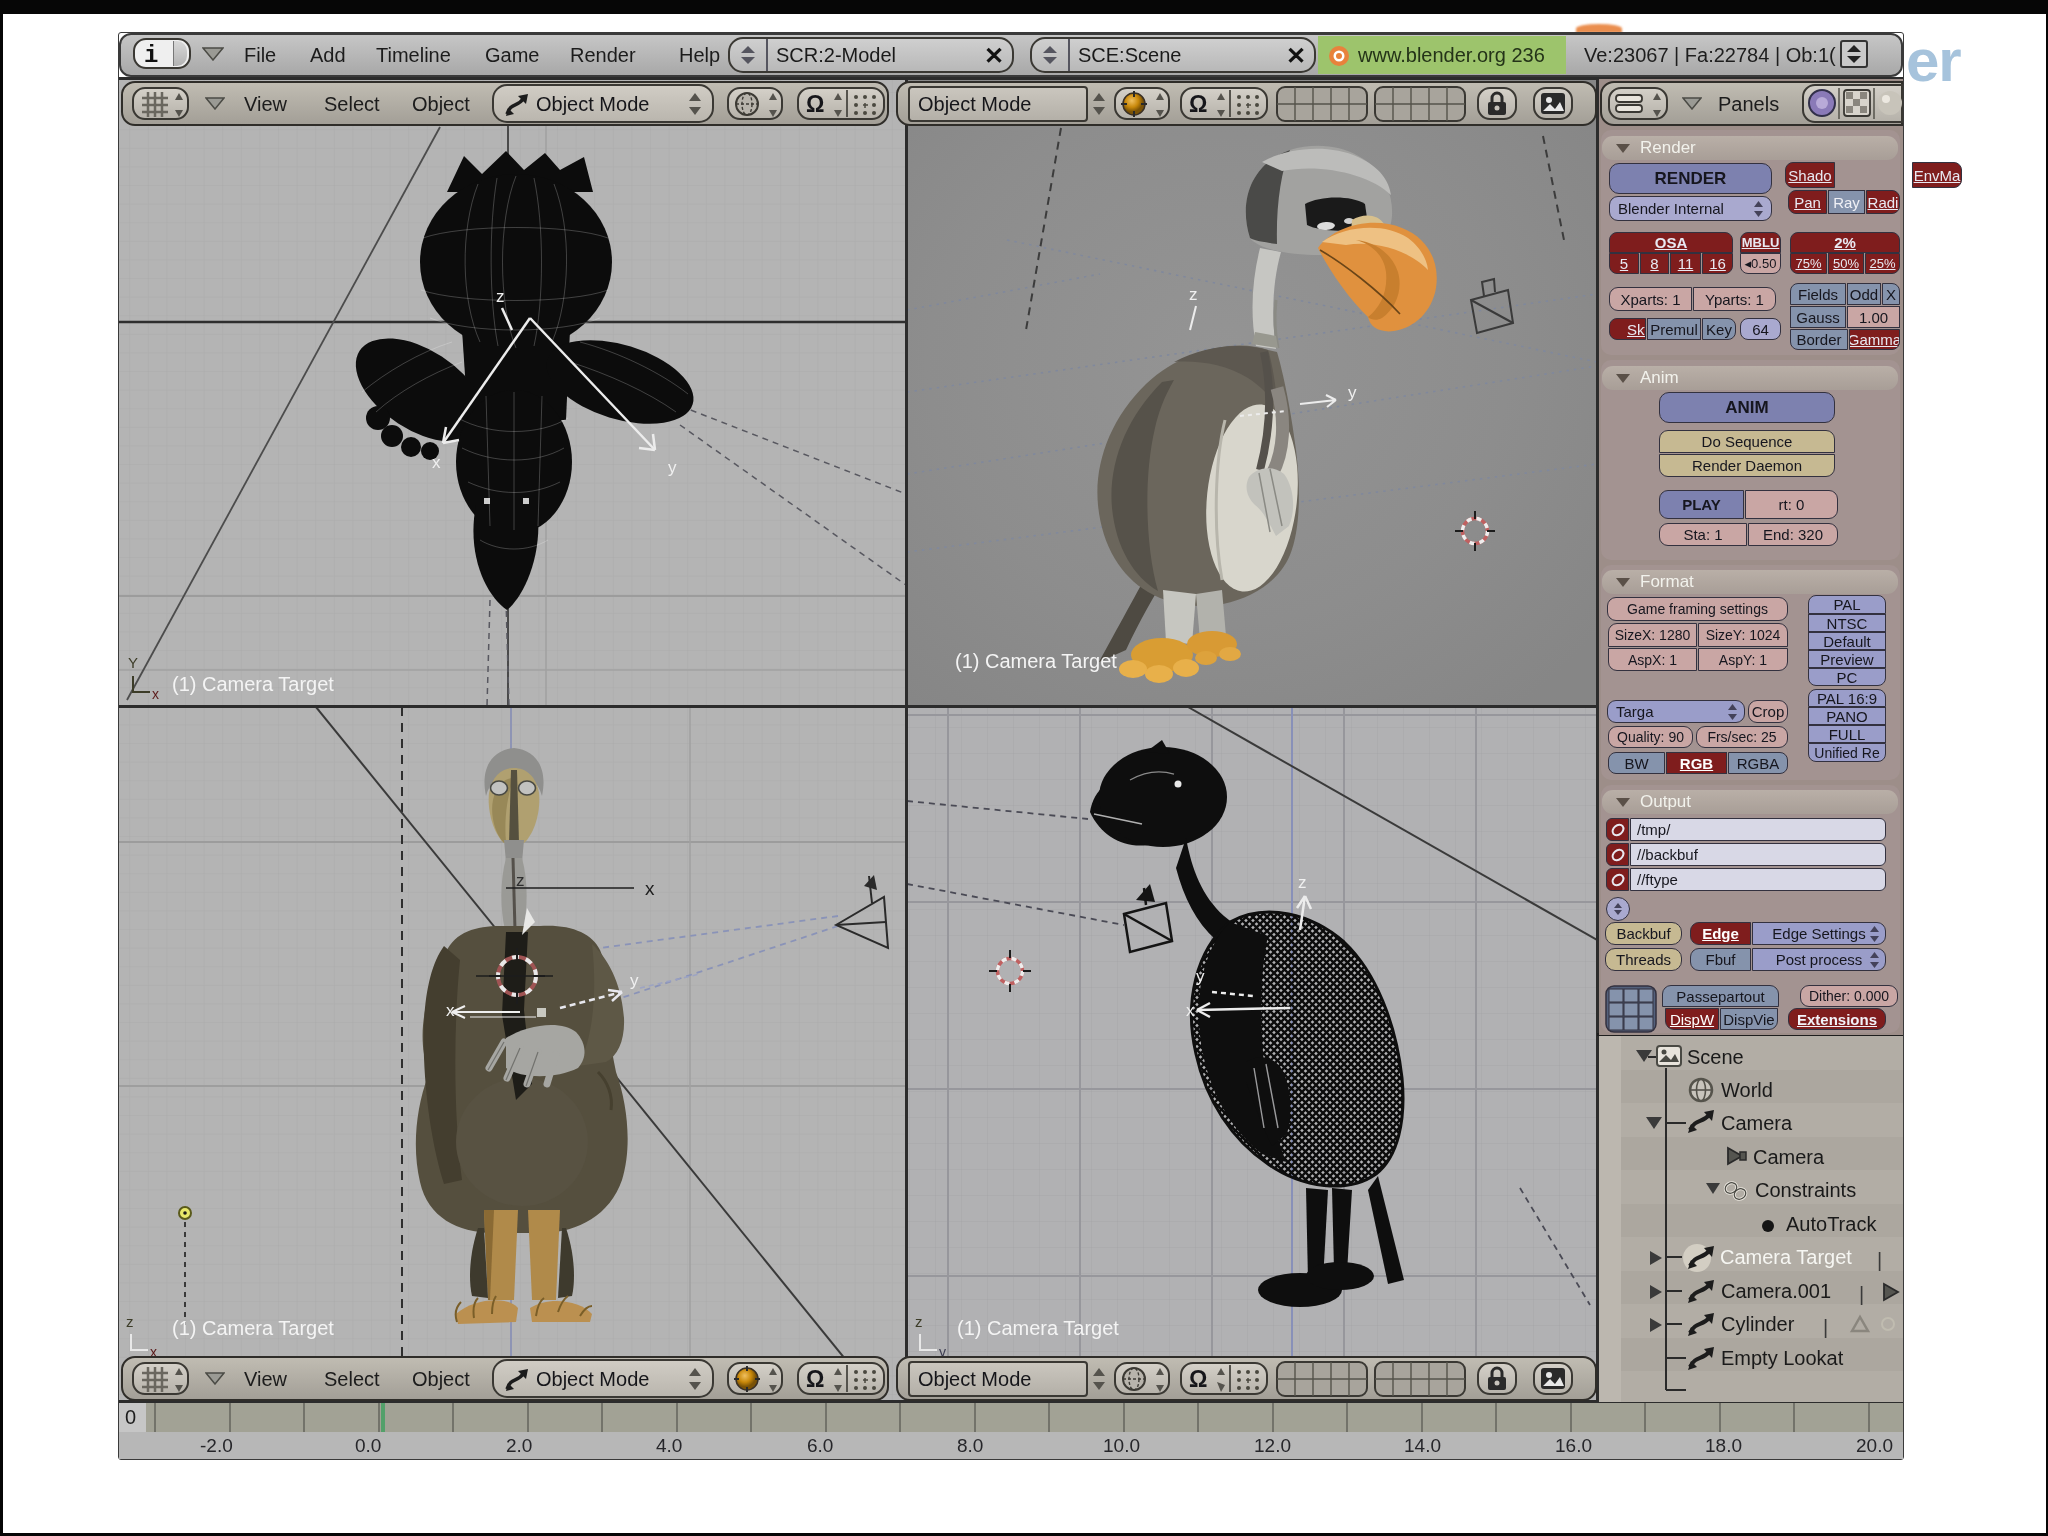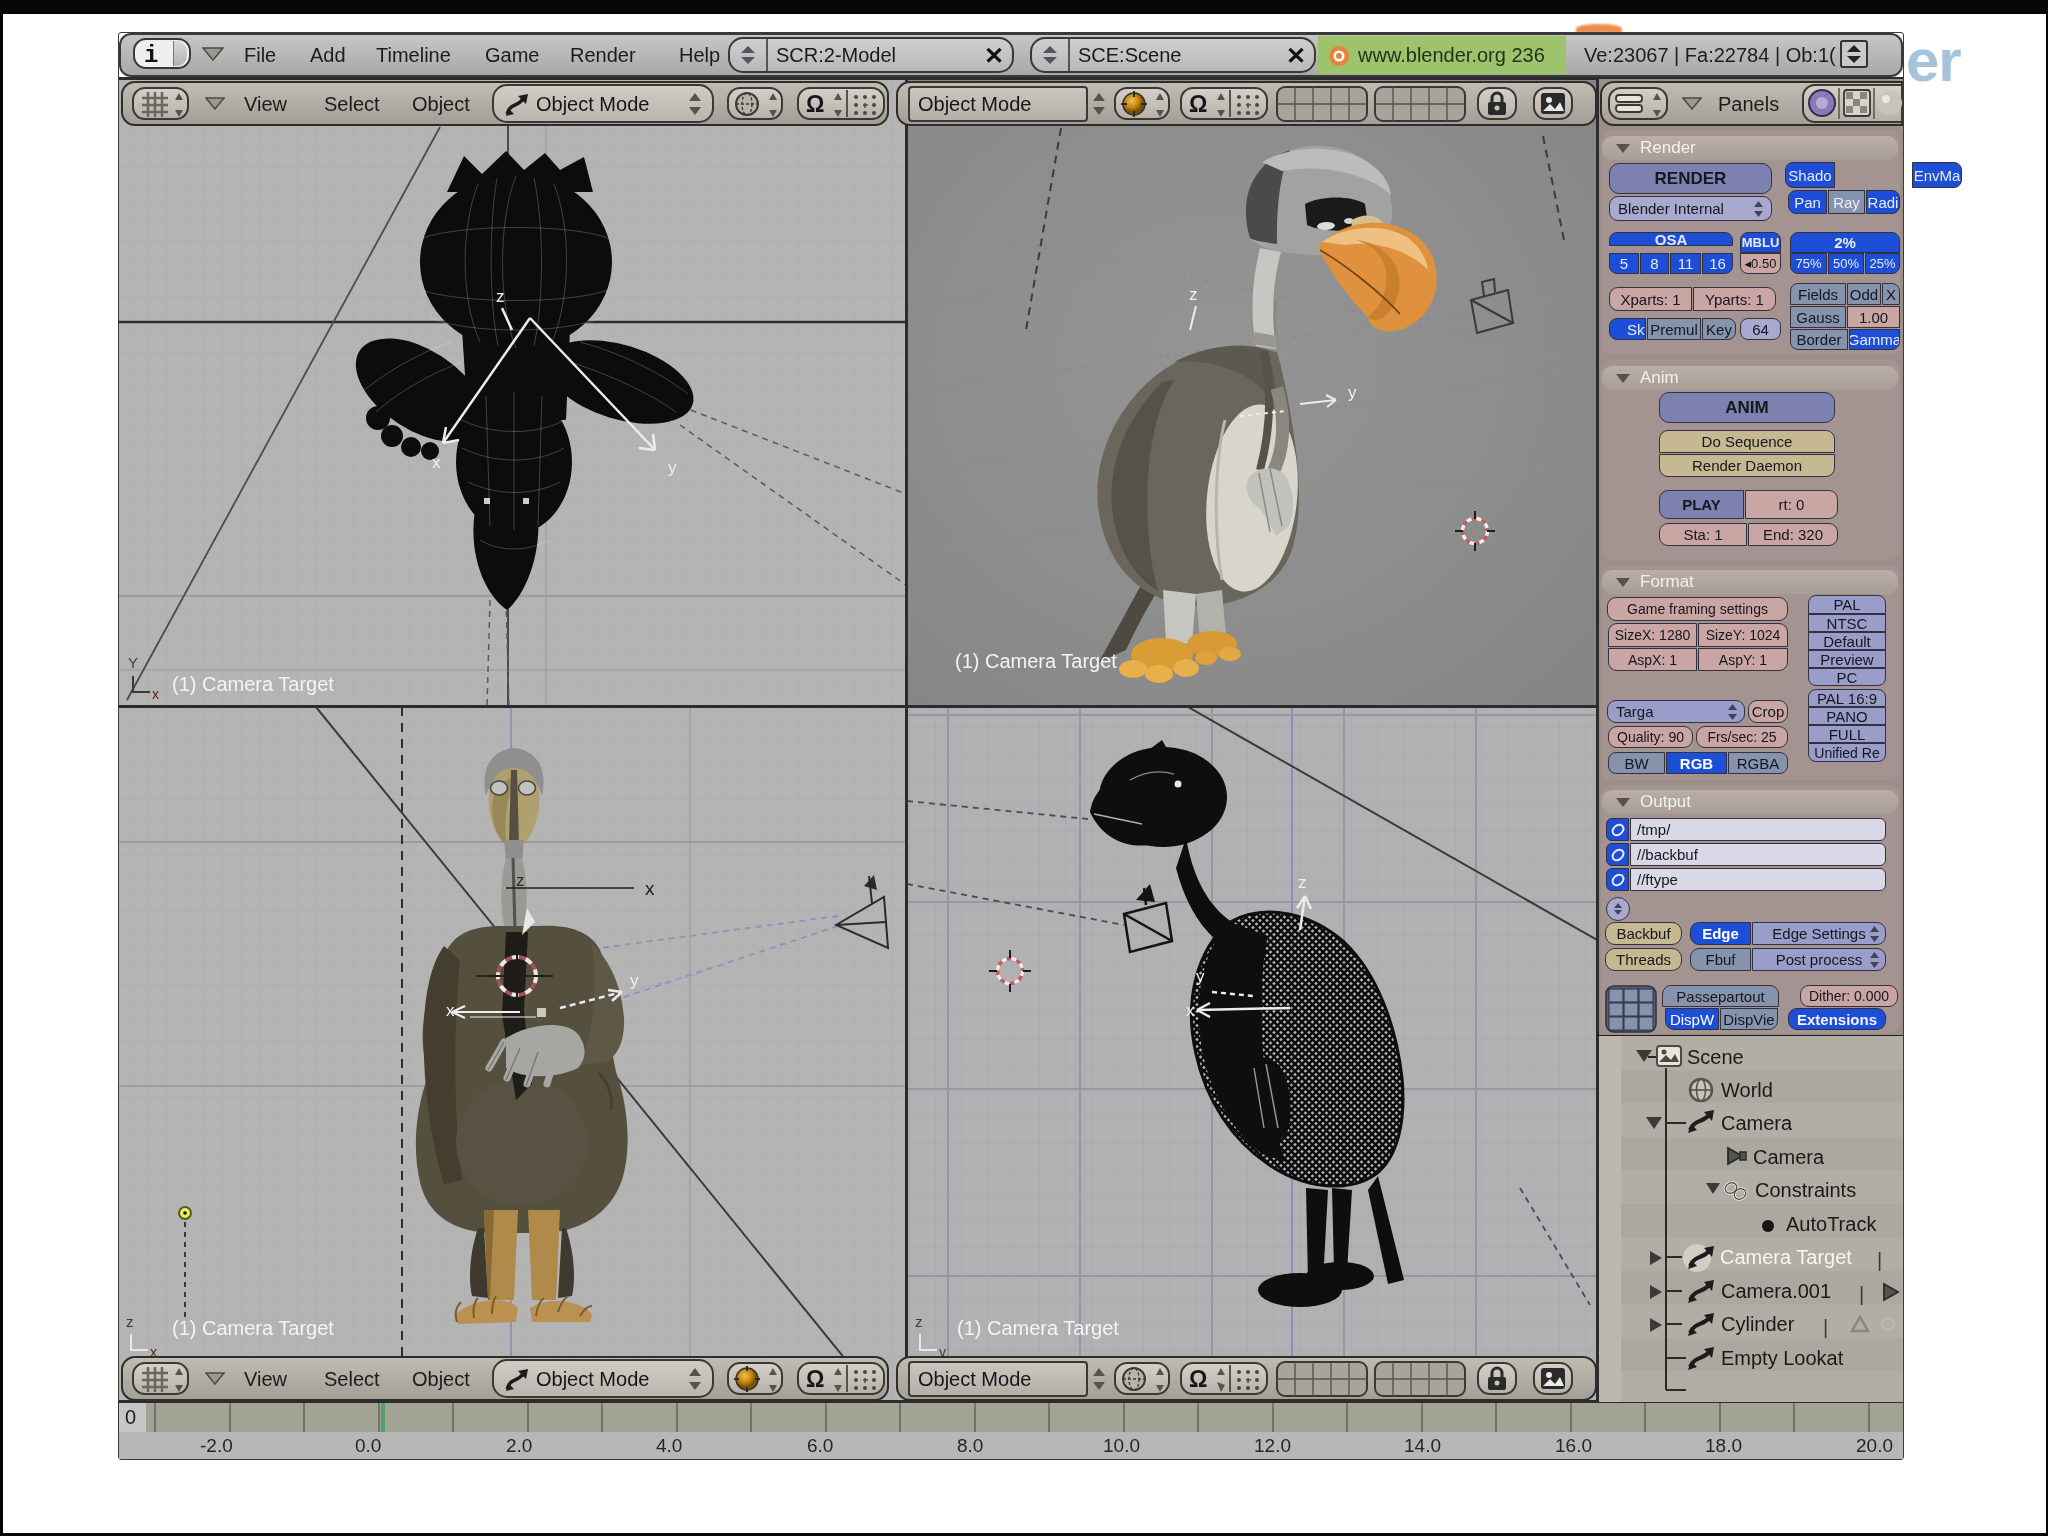--- a/index.html
+++ b/index.html
@@ -7,21 +7,21 @@
 #paper{position:absolute;left:3px;top:14px;width:2043px;height:1519px;background:#ffffff;}
 #shot{position:absolute;left:0;top:0;width:2048px;height:1536px;font-family:"Liberation Sans",sans-serif;filter:blur(0.55px);}
 .hdr{background:linear-gradient(#c6c6c6,#a8a8a8);border:2px solid #3a3a3a;border-radius:12px;}
 .vh{background:linear-gradient(#c0bcb2,#a39f97);border:2px solid #2f2d29;border-radius:14px;}
 .hpill{position:absolute;border:2px solid #3a3833;border-radius:13px;background:linear-gradient(#d4d0c8,#b6b2aa);}
 .mtxt{position:absolute;font:20px "Liberation Sans",sans-serif;color:#1c1c1c;}
 .combo{position:absolute;border:2px solid #3a3833;border-radius:15px;background:linear-gradient(#d0ccc4,#bab6ae);}
 .b{position:absolute;border:1.5px solid #33313f;border-radius:7px;font:15px "Liberation Sans",sans-serif;color:#16161e;display:flex;align-items:center;justify-content:center;white-space:nowrap;overflow:hidden;}
 .purple{background:#7d81af;}
 .lav{background:#a9a9cf;}
-.slate{background:#1d4ed8;color:#e9e9f2;}
+.slate{background:#7f1d1d;color:#e9e9f2;text-decoration:underline;}
 .smid{background:#8593ac;}
 .pink{background:#c9a6a4;}
 .tan{background:#c6b992;}
 .lavd{background:#9a9dc9;}
 .phead{position:absolute;height:24px;background:linear-gradient(#b9afa7,#a89e97);border-radius:11px;color:#f2f2ec;font:17px "Liberation Sans",sans-serif;display:flex;align-items:center;}
 .ptri{width:0;height:0;border-left:7px solid transparent;border-right:7px solid transparent;border-top:9px solid #5a5048;margin:0 10px 0 14px;}
 .olrow{position:absolute;font:20px "Liberation Sans",sans-serif;color:#1a1a1a;white-space:nowrap;}
 .tick{position:absolute;top:0;width:2px;height:100%;background:#73736a;}
 .tnum{position:absolute;font:19px "Liberation Sans",sans-serif;color:#26262a;}
 </style></head>
@@ -744,21 +744,21 @@
 <div class="b slate" style="left:1912px;top:162px;width:50px;height:26px;border-radius:0 8px 8px 0;">EnvMa</div>
 <div class="b slate" style="left:1788px;top:190px;width:39px;height:24px;border-radius:8px 0 0 8px;">Pan</div>
 <div class="b smid" style="left:1828px;top:190px;width:37px;height:24px;border-radius:0;color:#f0f0f5;">Ray</div>
 <div class="b slate" style="left:1866px;top:190px;width:34px;height:24px;border-radius:0 8px 8px 0;">Radi</div>
 <div class="b lav" style="left:1609px;top:196px;width:163px;height:25px;border-radius:9px;justify-content:flex-start;padding-left:8px;">Blender Internal
  <svg width="11" height="18" style="position:absolute;right:7px;top:3px;">
         <path d="M5.5,1 L10,7 L1,7 Z" fill="#44425a"></path>
         <path d="M5.5,17 L10,11 L1,11 Z" fill="#44425a"></path>
       </svg>
 </div>
-<div class="b slate" style="left:1609px;top:232px;width:124px;height:14px;border-radius:8px 8px 0 0;font-weight:bold;">OSA</div>
+<div class="b slate" style="left:1609px;top:232px;width:124px;height:21px;border-radius:8px 8px 0 0;font-weight:bold;">OSA</div>
 <div class="b slate" style="left:1609px;top:253px;width:30px;height:21px;border-radius:0 0 0 8px;">5</div>
 <div class="b slate" style="left:1640px;top:253px;width:29px;height:21px;border-radius:0;">8</div>
 <div class="b slate" style="left:1670px;top:253px;width:31px;height:21px;border-radius:0;">11</div>
 <div class="b slate" style="left:1702px;top:253px;width:31px;height:21px;border-radius:0 0 8px 0;">16</div>
 <div class="b slate" style="left:1740px;top:232px;width:41px;height:21px;border-radius:8px 8px 0 0;font-weight:bold;font-size:13px;">MBLU</div>
 <div class="b pink" style="left:1740px;top:253px;width:41px;height:21px;border-radius:0 0 8px 8px;font-size:13px;">◂0.50</div>
 <div class="b slate" style="left:1790px;top:232px;width:110px;height:21px;border-radius:8px 8px 0 0;font-weight:bold;">2%</div>
 <div class="b slate" style="left:1790px;top:253px;width:37px;height:21px;border-radius:0 0 0 8px;font-size:13px;">75%</div>
 <div class="b slate" style="left:1828px;top:253px;width:36px;height:21px;border-radius:0;font-size:13px;">50%</div>
 <div class="b slate" style="left:1865px;top:253px;width:35px;height:21px;border-radius:0 0 8px 0;font-size:13px;text-align:center;">25%</div>

